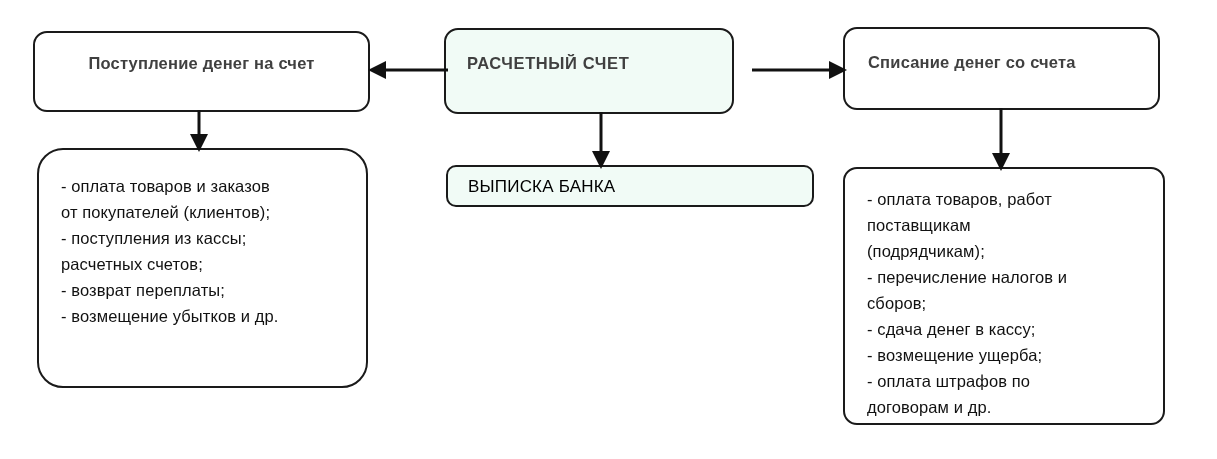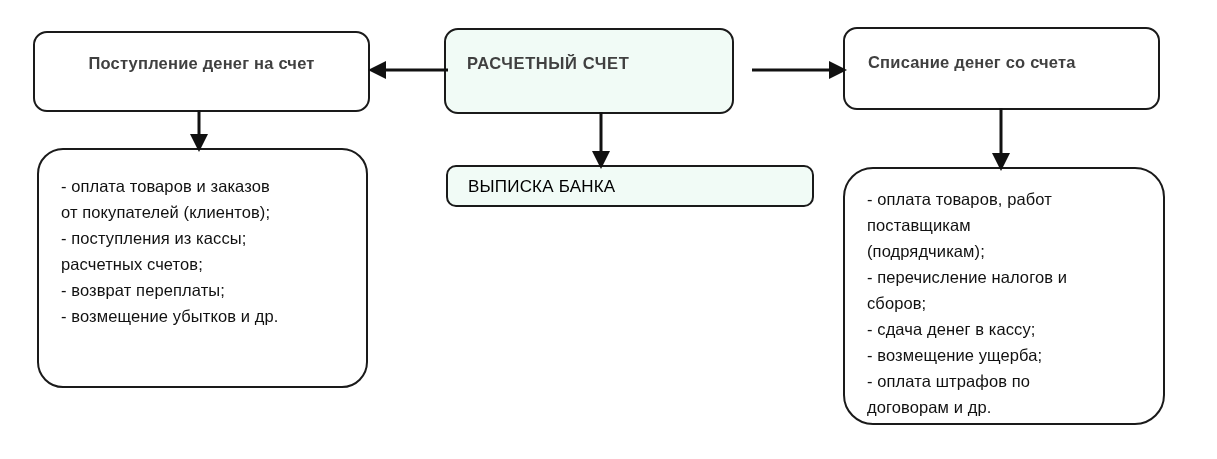--- a/index.html
+++ b/index.html
@@ -66,21 +66,21 @@
     top: 148px;
     width: 331px;
     height: 240px;
     border-radius: 26px;
   }
   #box-outflow-list {
     left: 843px;
     top: 167px;
     width: 322px;
     height: 258px;
-    border-radius: 30px;
+    border-radius: 14px;
     padding-left: 36px;
   }
 
   .box-heading {
     position: absolute;
     left: 0;
     right: 0;
     font-weight: bold;
     font-size: 16.5px;
     color: #404040;

